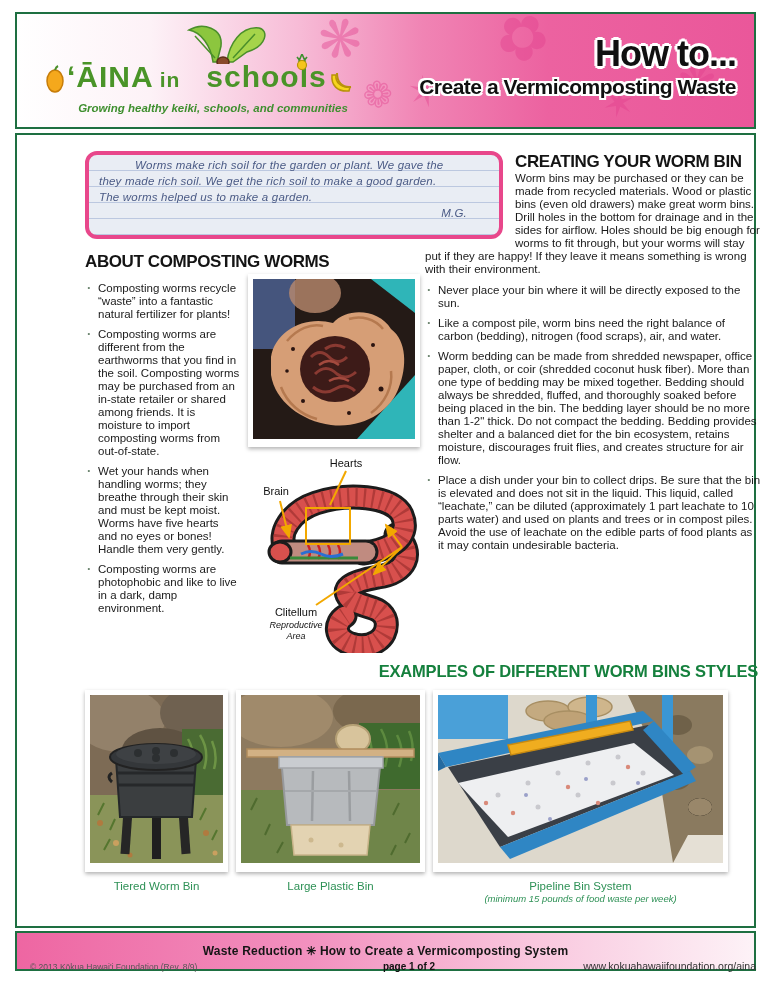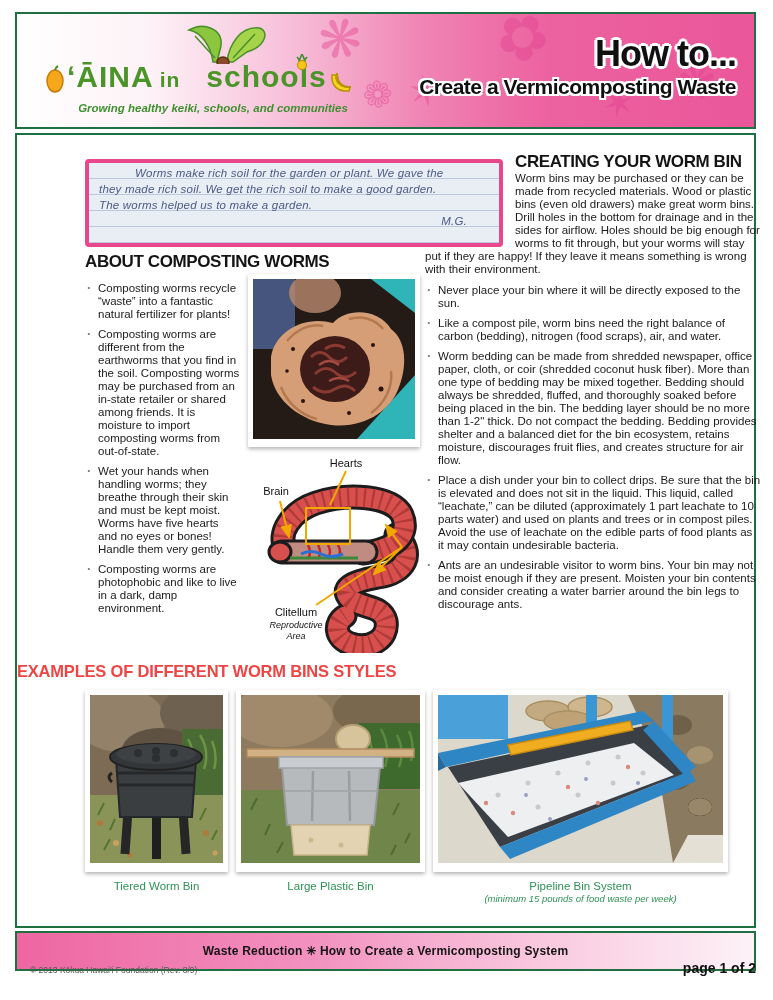--- a/index.html
+++ b/index.html
@@ -46,22 +46,22 @@
     text-shadow:-2px -2px 0 #fff,2px -2px 0 #fff,-2px 2px 0 #fff,2px 2px 0 #fff,0 -2px 0 #fff,0 2px 0 #fff,-2px 0 0 #fff,2px 0 0 #fff; }
 
   
   .main-box {
     position:absolute; left:15px; top:133px; width:741px; height:795px;
     border:2px solid #1e6f41; background:#ffffff;
   }
 
   
   .note-box {
-    position:absolute; left:68px; top:24px; width:418px; height:88px;
-    border:4px solid #e8478b; border-radius:4px;
+    position:absolute; left:68px; top:16px; width:418px; height:88px;
+    border:4px solid #e8478b; border-radius:12px;
     background:repeating-linear-gradient(to bottom,#e9edf4 0px,#e9edf4 15px,#bcc8e0 15px,#bcc8e0 16px);
     padding:2px 10px 0 10px; overflow:hidden;
   }
   .note-line { font-style:italic; color:#4a5a85; font-size:11.5px; line-height:16px; letter-spacing:.2px; white-space:nowrap; }
   .note-indent { text-indent:36px; }
   .note-sig { text-align:right; padding-right:22px; }
 
   
   .right-col { position:absolute; left:408px; top:20px; width:336px; font-size:11.5px; line-height:13px; }
   .wrap-spacer { float:left; width:90px; height:94px; }
@@ -77,38 +77,38 @@
   .left-bullets { width:155px; flex:0 0 155px; }
   .left-bullets li { margin-bottom:8px; }
   .figures-col { flex:1; padding-left:6px; }
 
   .photo-frame { background:#fff; padding:5px; box-shadow:0 2px 4px rgba(0,0,0,.30); display:inline-block; }
   .worm-photo-frame { margin-left:2px; }
 
   .diagram-wrap { margin-top:6px; }
 
   
-  .examples-heading { position:absolute; left:0; top:527px; width:741px; text-align:left;
-    color:#ef4444; font-size:16.5px; font-weight:bold; letter-spacing:-0.2px; }
+  .examples-heading { position:absolute; left:0; top:527px; width:741px; text-align:right;
+    color:#15803d; font-size:16.5px; font-weight:bold; letter-spacing:-0.2px; }
   .figures-row { position:absolute; left:68px; top:555px; display:flex; gap:8px; align-items:flex-start; }
   .figure { text-align:center; }
   .caption { color:#2e9156; font-size:11.5px; margin-top:8px; }
   .subcaption { color:#2e9156; font-size:9.5px; font-style:italic; margin-top:1px; }
 
   
   .footer-strip {
     position:absolute; left:15px; top:931px; width:741px; height:40px;
     border:2px solid #1e6f41;
     background:linear-gradient(90deg,#ee66a2 0%,#f291bf 40%,#f9c7de 70%,#fdf2f7 100%);
     display:flex; align-items:center; justify-content:center;
     font-size:12px; font-weight:bold; color:#151515; letter-spacing:.2px;
   }
   .footer-row { position:absolute; left:15px; top:960px; width:741px; display:flex; align-items:baseline; }
   .footer-copy { flex:1; font-size:8.5px; color:#555; padding-left:15px; }
-  .footer-page { flex:0 0 auto; font-size:14px; font-weight:bold; color:#111;margin-left:32px; }
+  .footer-page { flex:0 0 auto; font-size:10px; font-weight:bold; color:#111;margin-left:32px; }
   .footer-url { flex:1; text-align:right; font-size:10.5px; color:#333; }
   svg text { font-family:"Liberation Sans", sans-serif; }
 </style>
 </head>
 <body>
 
 <div class="page">
 
   <div class="banner">
     <span class="pattern p1">❋</span>
@@ -159,21 +159,20 @@
 
     <div class="right-col">
       <div class="wrap-spacer"></div>
       <h2 class="section-heading">CREATING YOUR WORM BIN</h2>
       <p>Worm bins may be purchased or they can be made from recycled materials. Wood or plastic bins (even old drawers) make great worm bins. Drill holes in the bottom for drainage and in the sides for airflow. Holes should be big enough for worms to fit through, but your worms will stay put if they are happy! If they leave it means something is wrong with their environment.</p>
       <ul class="bullets">
         <li>Never place your bin where it will be directly exposed to the sun.</li>
         <li>Like a compost pile, worm bins need the right balance of carbon (bedding), nitrogen (food scraps), air, and water.</li>
         <li>Worm bedding can be made from shredded newspaper, office paper, cloth, or coir (shredded coconut husk fiber). More than one type of bedding may be mixed together. Bedding should always be shredded, fluffed, and thoroughly soaked before being placed in the bin. The bedding layer should be no more than 1-2" thick. Do not compact the bedding. Bedding provides shelter and a balanced diet for the bin ecosystem, retains moisture, discourages fruit flies, and creates structure for air flow.</li>
         <li>Place a dish under your bin to collect drips. Be sure that the bin is elevated and does not sit in the liquid. This liquid, called “leachate,”  can be diluted (approximately 1 part leachate to 10 parts water) and used on plants and trees or in compost piles. Avoid the use of leachate on the edible parts of food plants as it may contain undesirable bacteria.</li>
-        <li>Ants are an undesirable visitor to worm bins. Your bin may not be moist enough if they are present. Moisten your bin contents and consider creating a water barrier around the bin legs to discourage ants.</li>
       </ul>
     </div>
 
     <div class="left-col">
       <h2 class="section-heading">ABOUT COMPOSTING WORMS</h2>
       <div class="left-body">
         <ul class="bullets left-bullets">
           <li>Composting worms recycle “waste” into a fantastic natural fertilizer for plants!</li>
           <li>Composting worms are different from the earthworms that you find in the soil. Composting worms may be purchased from an in-state retailer or shared among friends. It is moisture to import composting worms from out-of-state.</li>
           <li>Wet your hands when handling worms; they breathe through their skin and must be kept moist. Worms have five hearts and no eyes or bones! Handle them very gently.</li>
@@ -369,15 +368,16 @@
       </div>
     </div>
   </div>
 
   <div class="footer-strip">
     <span>Waste Reduction  ✳  How to Create a Vermicomposting System</span>
   </div>
   <div class="footer-row">
     <span class="footer-copy">© 2013 Kōkua Hawai'i Foundation (Rev. 8/9)</span>
     <span class="footer-page">page 1 of 2</span>
+    <span class="footer-url">www.kokuahawaiifoundation.org/aina</span>
   </div>
 
 </div>
 
 </body></html>

